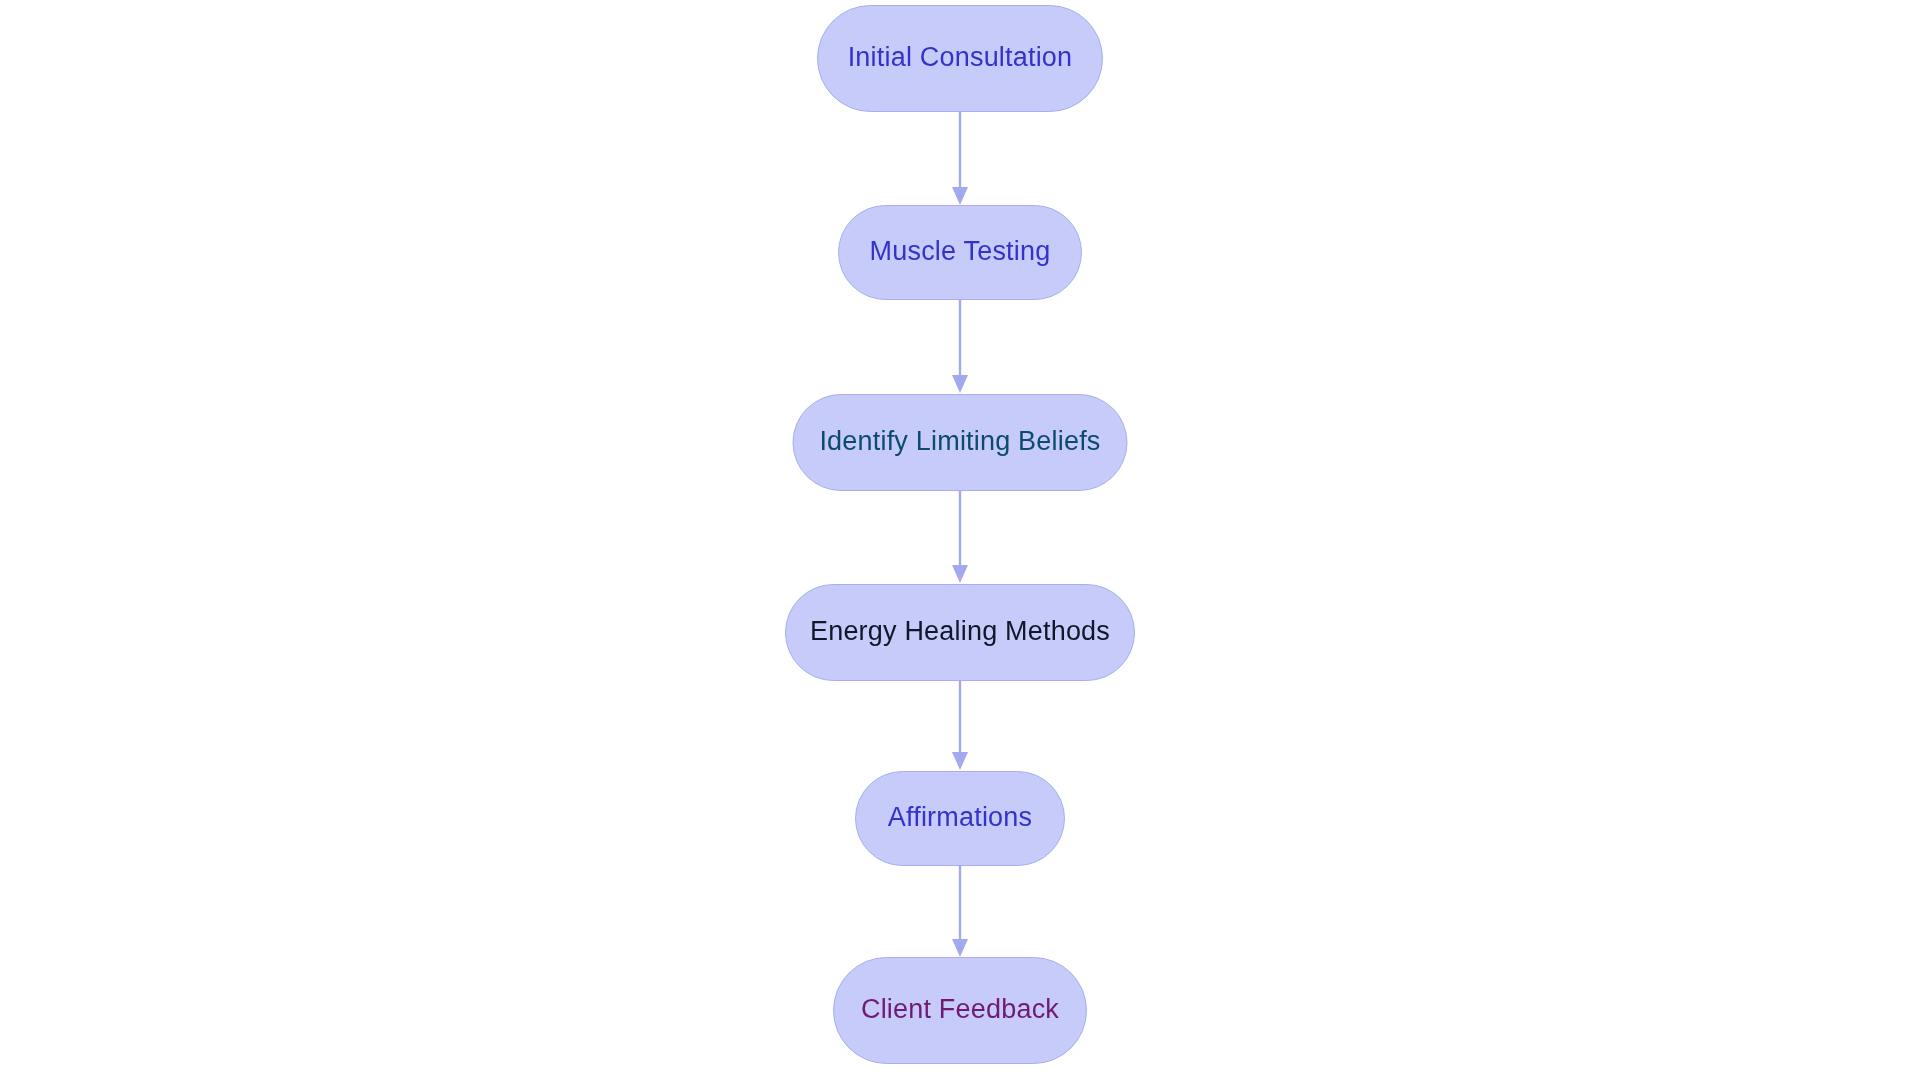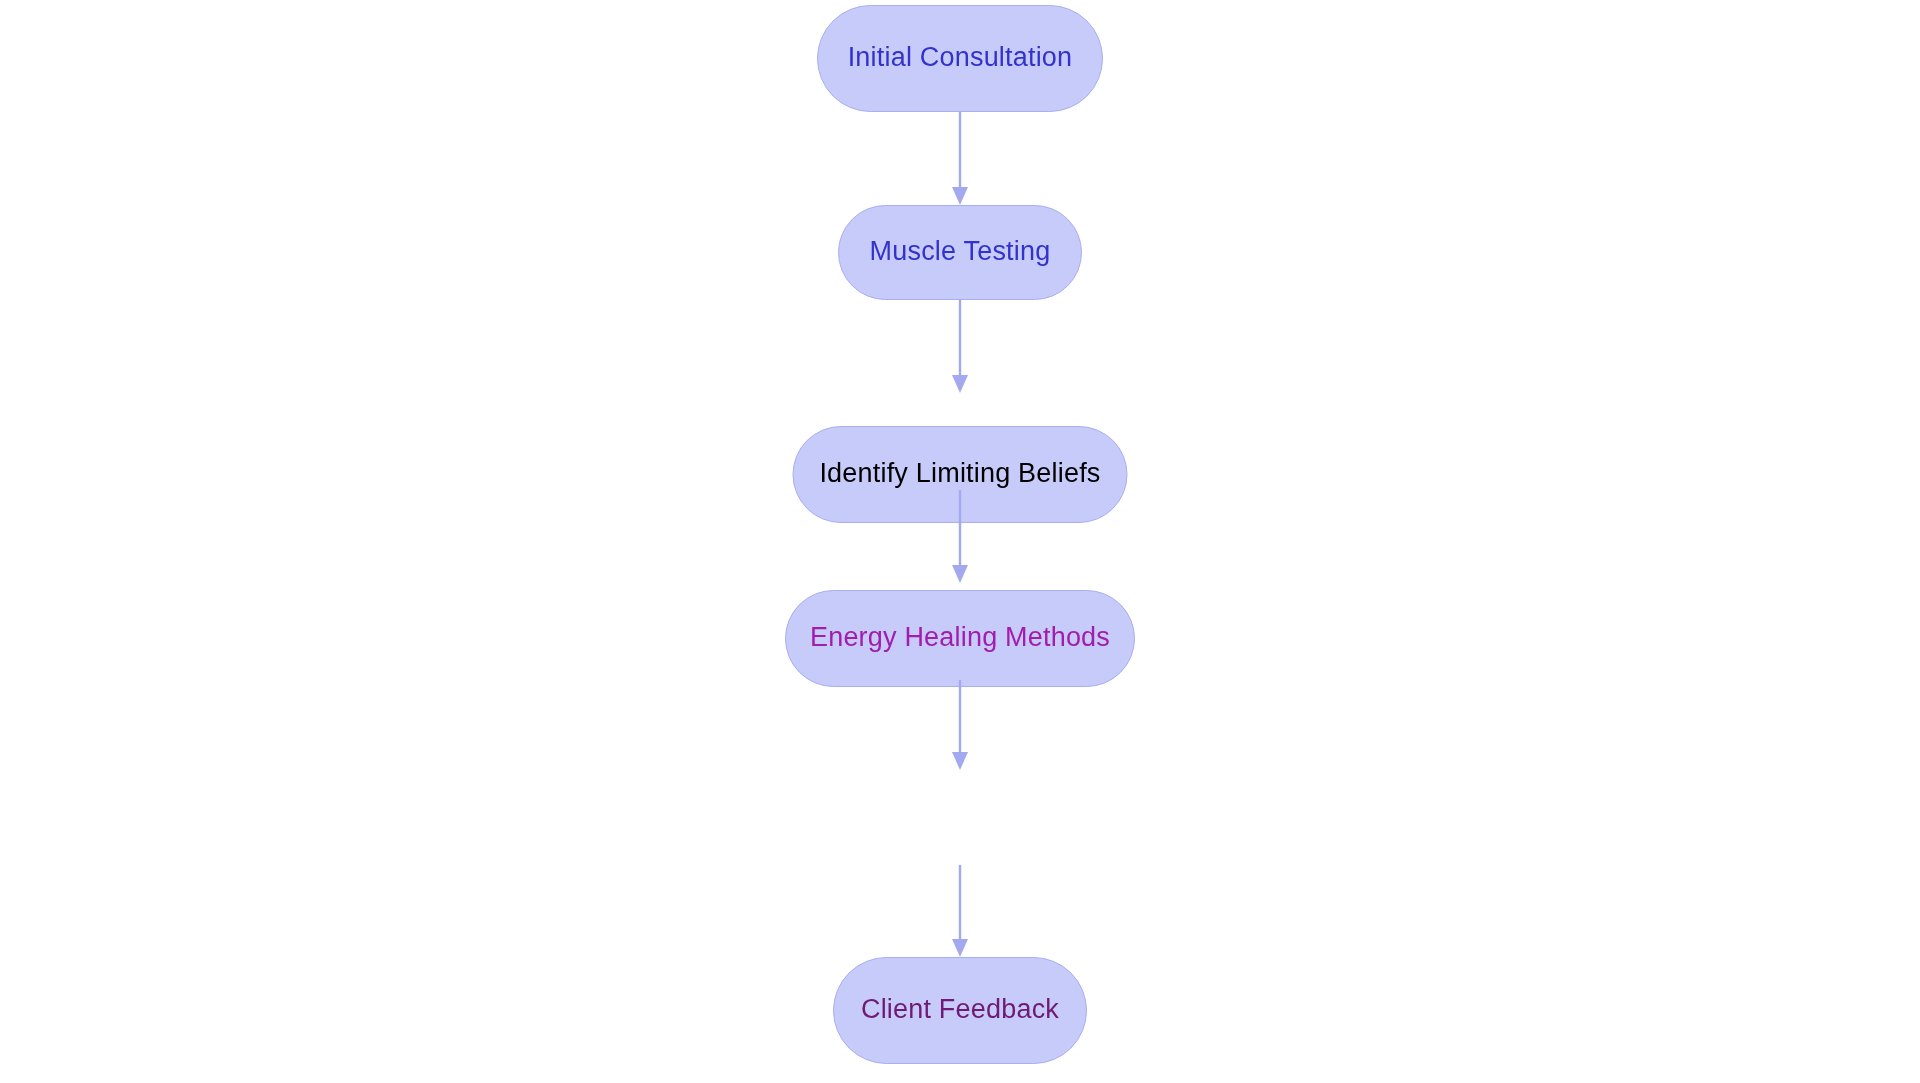--- a/index.html
+++ b/index.html
@@ -66,25 +66,28 @@
 <body>
 
 <div id="canvas">
   <div class="flow-column" id="nodes-layer">
       <div class="node" style="width: 286px; height: 107px; top: 4.5px; background: rgb(199, 203, 250); border-color: rgb(168, 174, 240); color: rgb(51, 51, 204);">
         <span class="node-label">Initial Consultation</span>
       </div>
       <div class="node" style="width: 244px; height: 95px; top: 204.5px; background: rgb(199, 203, 250); border-color: rgb(168, 174, 240); color: rgb(51, 51, 204);">
         <span class="node-label">Muscle Testing</span>
       </div>
-      <div class="node" style="width: 335px; height: 97px; top: 393.5px; background: rgb(199, 203, 250); border-color: rgb(168, 174, 240); color: #000000; margin-top: 32px;">
+      <div class="node" style="width: 335px; height: 97px; top: 393.5px; background: rgb(199, 203, 250); border-color: rgb(168, 174, 240); color: #0c4a6e;">
         <span class="node-label">Identify Limiting Beliefs</span>
       </div>
-      <div class="node" style="width: 350px; height: 97px; top: 583.5px; background: rgb(199, 203, 250); border-color: rgb(168, 174, 240); color: #a21caf; margin-top: 6px;">
+      <div class="node" style="width: 350px; height: 97px; top: 583.5px; background: rgb(199, 203, 250); border-color: rgb(168, 174, 240); color: #0f172a;">
         <span class="node-label">Energy Healing Methods</span>
+      </div>
+      <div class="node" style="width: 210px; height: 95px; top: 770.5px; background: rgb(199, 203, 250); border-color: rgb(168, 174, 240); color: rgb(51, 51, 204);">
+        <span class="node-label">Affirmations</span>
       </div>
       <div class="node" style="width: 254px; height: 107px; top: 956.5px; background: rgb(199, 203, 250); border-color: rgb(168, 174, 240); color: #701a75;">
         <span class="node-label">Client Feedback</span>
       </div>
     </div>
   <div class="flow-column" id="edges-layer">
       <div class="connector" style="top: 112px; width: 24px; height: 93px;">
         <svg width="24" height="93" viewBox="0 0 24 93">
           <line x1="12" y1="0" x2="12" y2="75" stroke="#a3a9ee" stroke-width="2.4"></line>
           <polygon points="4,75 20,75 12,93" fill="#a3a9ee"></polygon>

